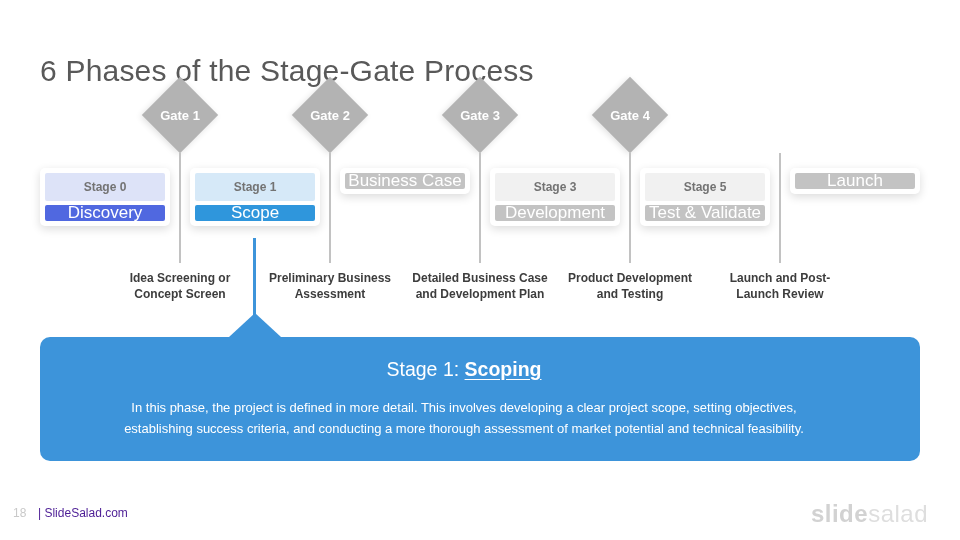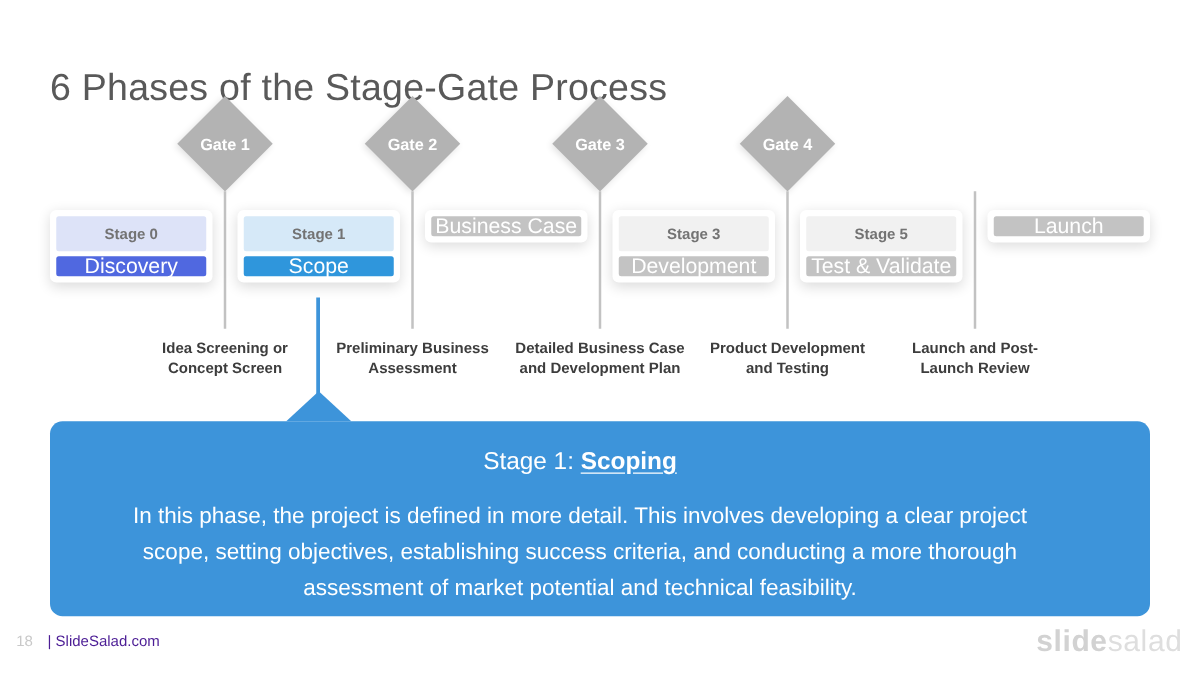--- a/index.html
+++ b/index.html
@@ -65,34 +65,34 @@
   .desc-4{left:545px;} .desc-5{left:695px;}
   
   .blue-connector{position:absolute;left:253px;top:238px;width:3px;height:78px;background:#3d94da;}
   .panel-pointer{
     position:absolute;left:229px;top:313px;width:0;height:0;
     border-left:26px solid transparent;border-right:26px solid transparent;
     border-bottom:24px solid #3d94da;
   }
   
   .detail-panel{
-    position:absolute;left:40px;top:337px;width:880px;height:156px;box-sizing:border-box;
+    position:absolute;left:40px;top:337px;width:880px;height:124px;box-sizing:border-box;
     background:#3d94da;border-radius:10px;color:#ffffff;text-align:center;
     padding:21px 92px 0 60px;
   }
   .panel-heading{font-size:19.5px;font-weight:400;}
   .panel-heading .term{font-weight:700;text-decoration:underline;text-underline-offset:3px;}
   .panel-body{
     margin:17px auto 0 auto;max-width:775px;
-    font-size:18px;line-height:1.6;font-weight:400;
+    font-size:13px;line-height:1.6;font-weight:400;
   }
   
   .footer-page{position:absolute;left:13px;top:506px;font-size:12px;color:#c9c9c9;}
   .footer-site{position:absolute;left:38px;top:506px;font-size:12px;color:#4c1d95;}
-  .footer-logo{position:absolute;right:14px;top:500px;font-size:24px;letter-spacing:.5px;}
+  .footer-logo{position:absolute;right:32px;top:500px;font-size:24px;letter-spacing:.5px;}
   .footer-logo .logo-bold{font-weight:700;color:#d2d2d2;}
   .footer-logo .logo-light{font-weight:400;color:#dedede;}
 </style>
 </head>
 <body>
 
 <div class="slide">
 
   <h1 class="title">6 Phases of the Stage-Gate Process</h1>
 

